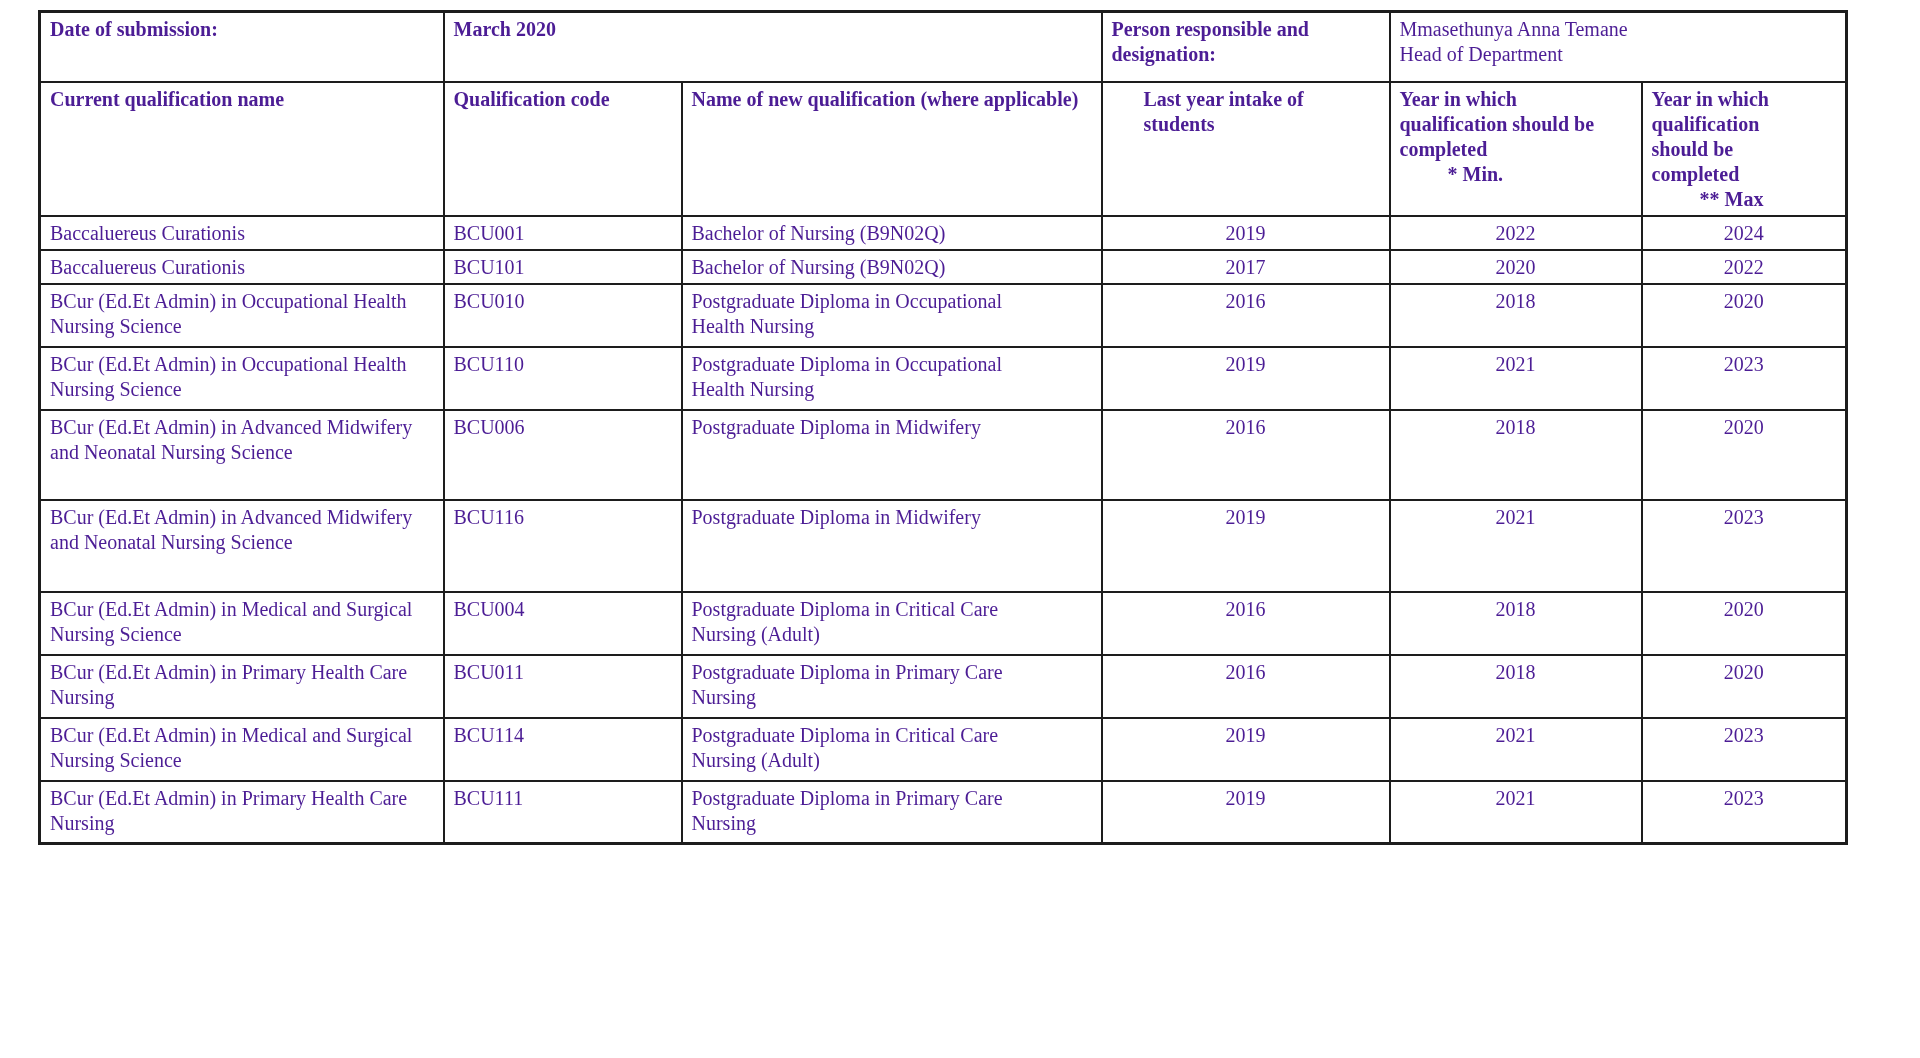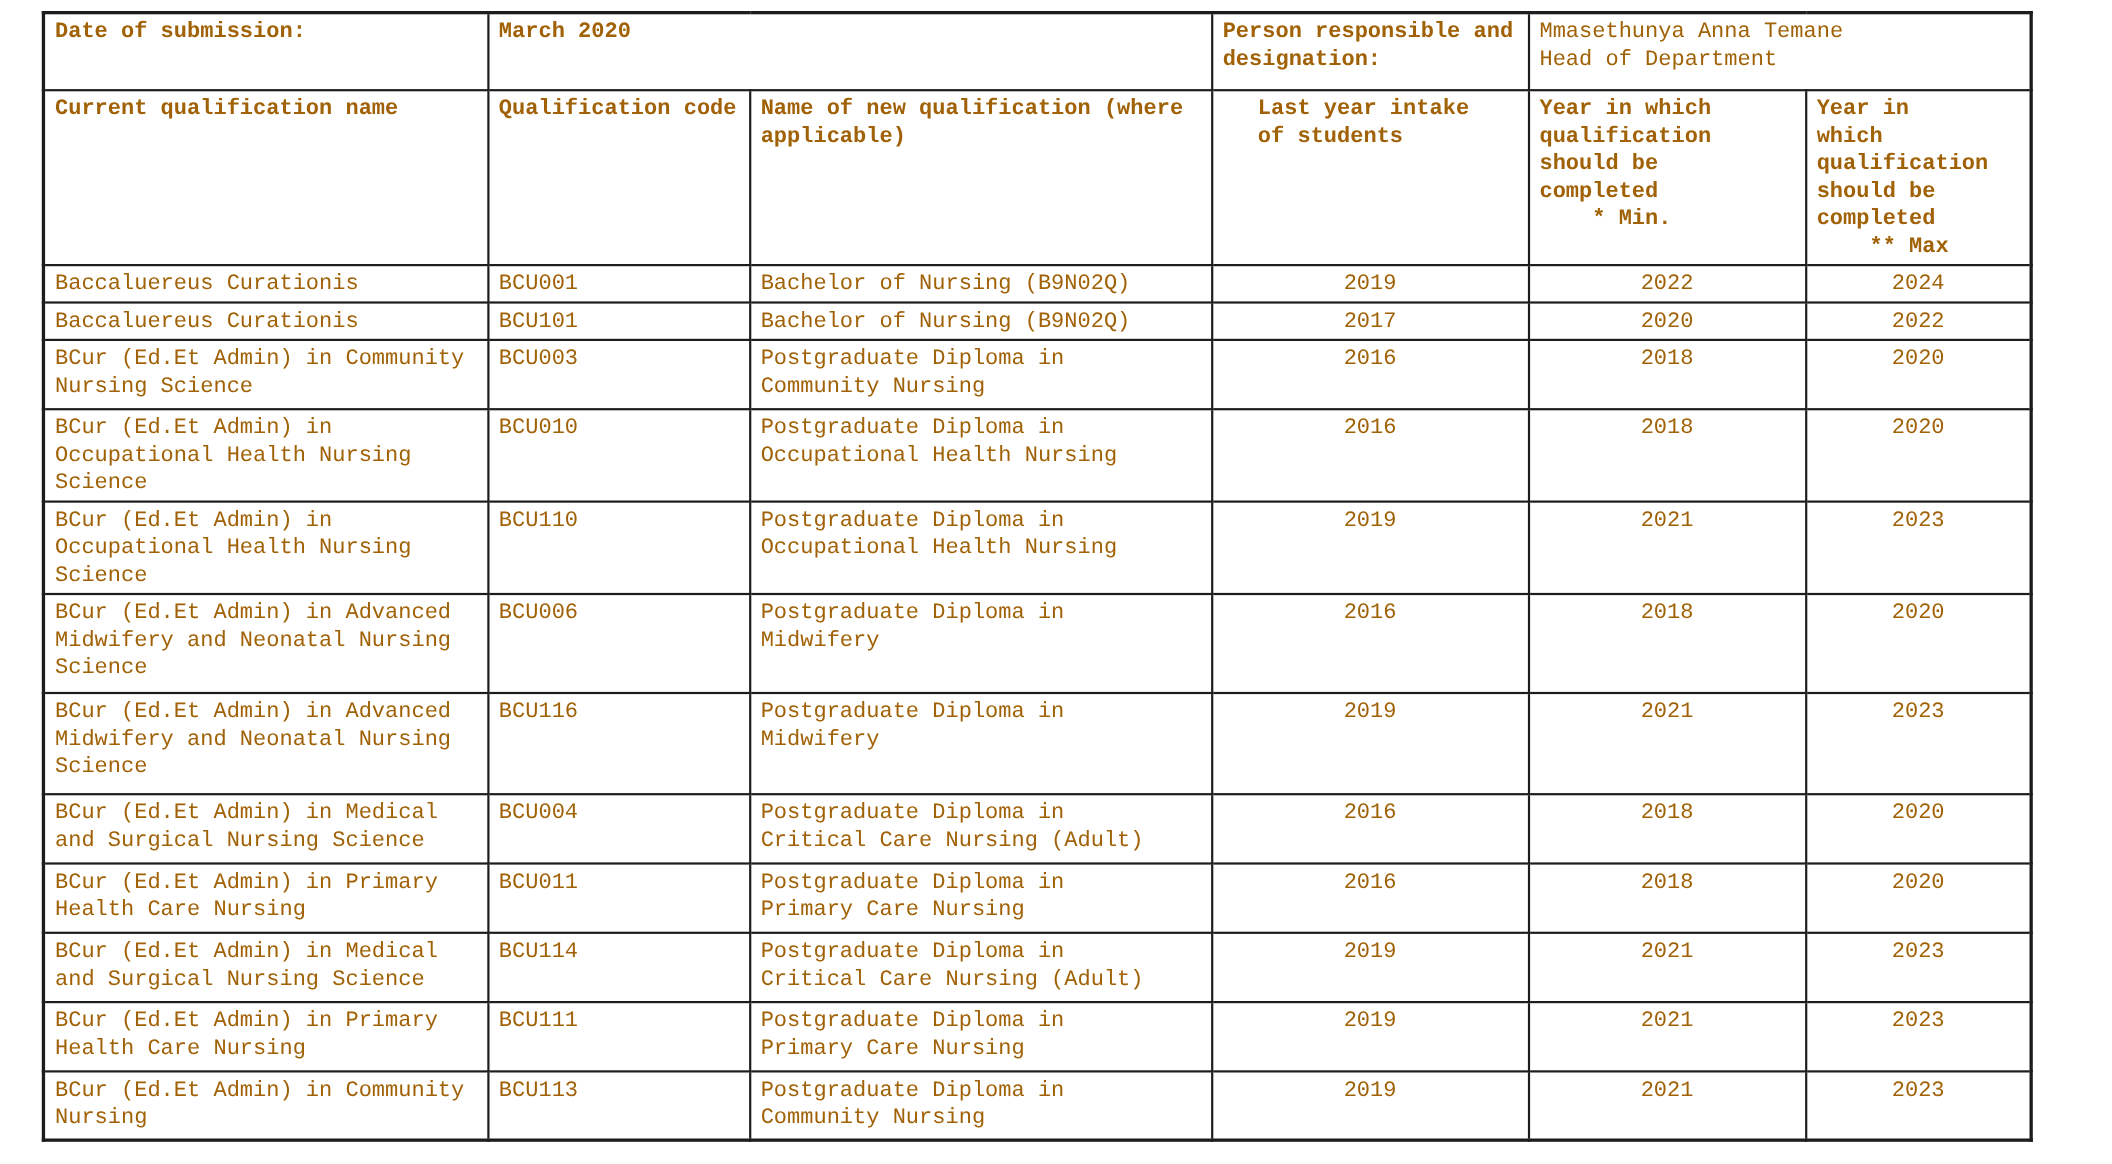--- a/index.html
+++ b/index.html
@@ -1,22 +1,22 @@
 <!DOCTYPE html>
 <html><head>
 <meta charset="utf-8">
 <style>
   html,body{margin:0;padding:0;background:#ffffff;}
   .page{
     position:relative;
     width:1920px;
     height:1058px;
     background:#ffffff;
-    font-family:Liberation Mono, monospace;
-    color:#a16207;
+    font-family:Liberation Serif, serif;
+    color:#4c1d95;
     overflow:hidden;
   }
   table.qual-table{
     position:absolute;
     left:38px;
     top:10px;
     width:1807px;
     border-collapse:collapse;
     table-layout:fixed;
     border:3px solid #1d1d1d;
@@ -98,30 +98,20 @@
     </tr>
     <tr class="h-sm2">
       <td>Baccaluereus Curationis</td>
       <td>BCU101</td>
       <td>Bachelor of Nursing (B9N02Q)</td>
       <td class="num">2017</td>
       <td class="num">2020</td>
       <td class="num">2022</td>
     </tr>
     <tr class="h-md">
-      <td>BCur (Ed.Et Admin) in Community Nursing Science</td>
-      <td>BCU003</td>
-      <td>
-            <div class="newname">Postgraduate Diploma in Community Nursing</div>
-          </td>
-      <td class="num">2016</td>
-      <td class="num">2018</td>
-      <td class="num">2020</td>
-    </tr>
-    <tr class="h-md">
       <td>BCur (Ed.Et Admin) in Occupational Health Nursing Science</td>
       <td>BCU010</td>
       <td>
             <div class="newname">Postgraduate Diploma in Occupational Health Nursing</div>
           </td>
       <td class="num">2016</td>
       <td class="num">2018</td>
       <td class="num">2020</td>
     </tr>
     <tr class="h-md">
@@ -187,25 +177,15 @@
     <tr class="h-md">
       <td>BCur (Ed.Et Admin) in Primary Health Care Nursing</td>
       <td>BCU111</td>
       <td>
             <div class="newname">Postgraduate Diploma in Primary Care Nursing</div>
           </td>
       <td class="num">2019</td>
       <td class="num">2021</td>
       <td class="num">2023</td>
     </tr>
-    <tr class="h-md">
-      <td>BCur (Ed.Et Admin) in Community Nursing</td>
-      <td>BCU113</td>
-      <td>
-            <div class="newname">Postgraduate Diploma in Community Nursing</div>
-          </td>
-      <td class="num">2019</td>
-      <td class="num">2021</td>
-      <td class="num">2023</td>
-    </tr>
   </tbody>
     </table>
 </div>
 
 </body></html>

